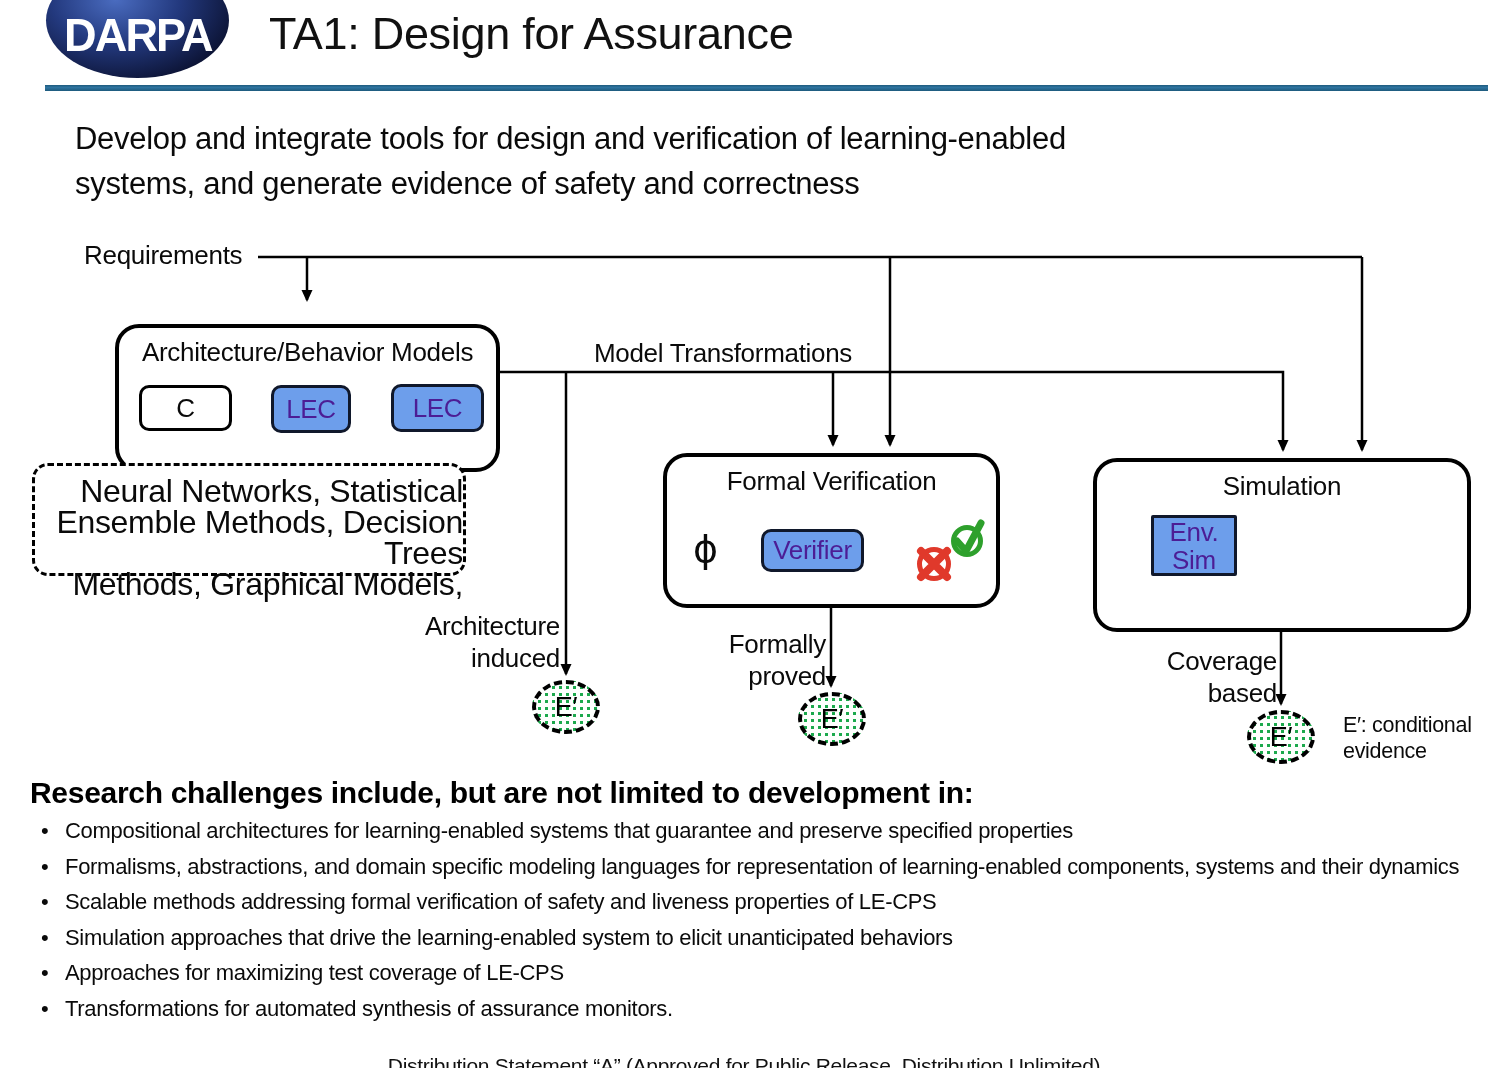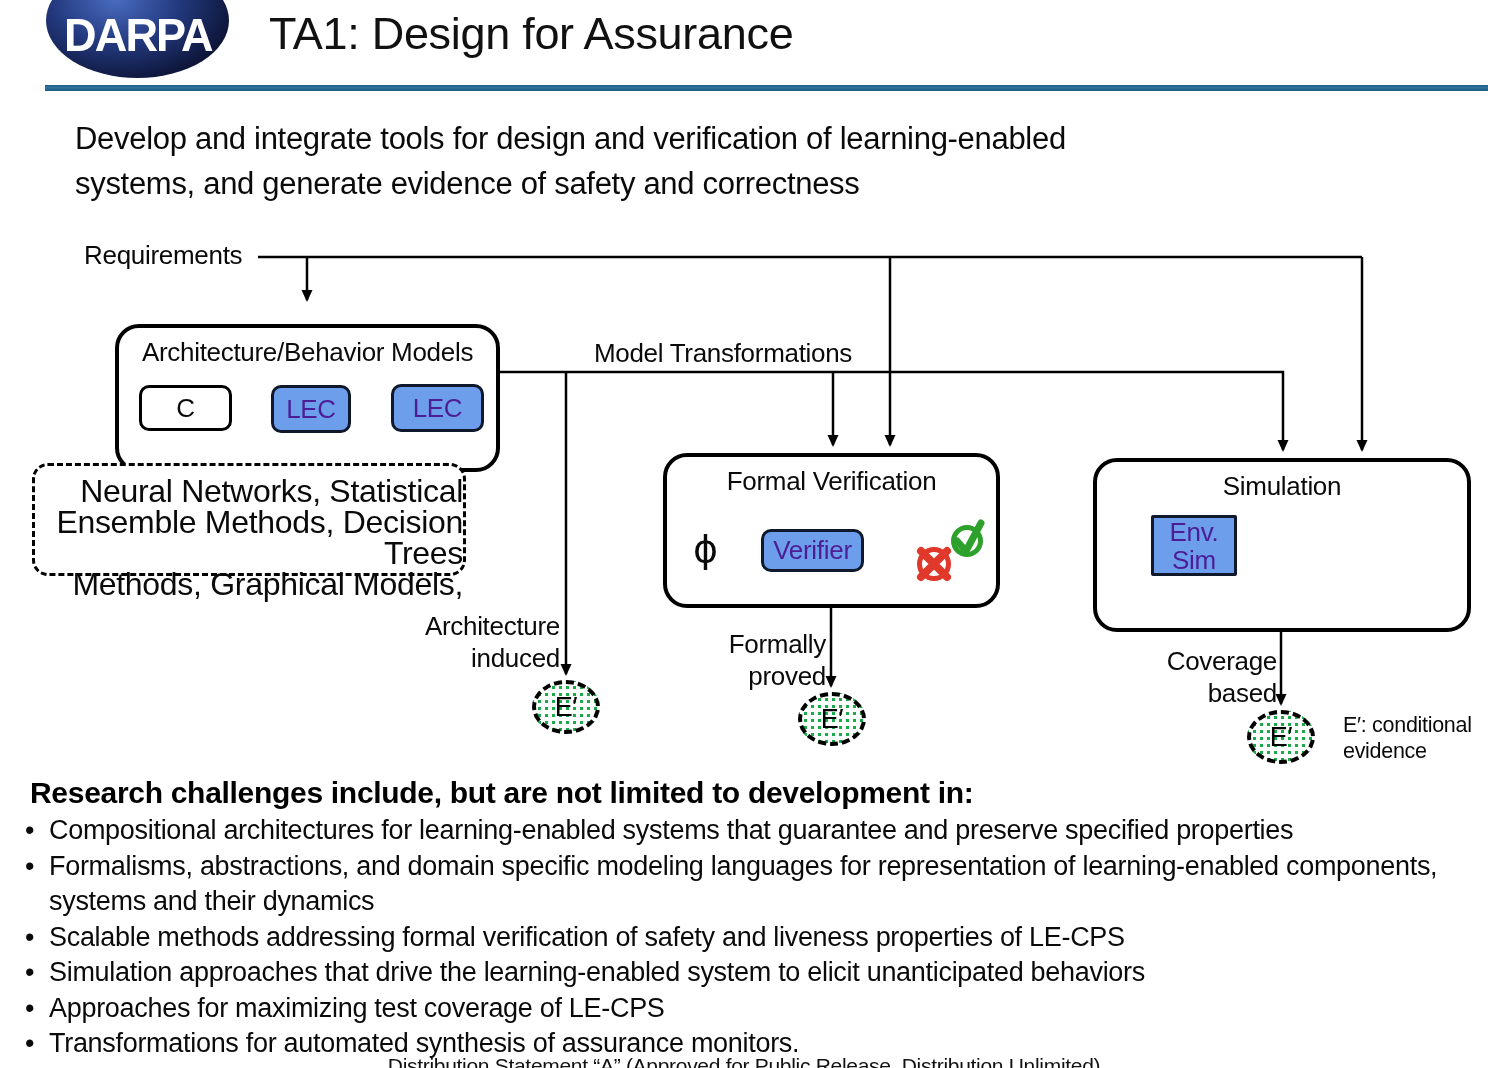--- a/index.html
+++ b/index.html
@@ -96,22 +96,22 @@
   .e2 { left: 798px;  top: 462px; }
   .e3 { left: 1247px; top: 480px; }
   .legend { position: absolute; left: 1343px; top: 482px; width: 160px; font-size: 21.5px; line-height: 26px; }
 
   
   .research-heading {
     position: absolute; left: 30px; top: 776px;
     font-size: 30px; font-weight: bold; color: #000;
   }
   .bullets {
-    position: absolute; left: 22px; top: 813px; width: 1440px;
-    list-style: none; font-size: 27px; line-height: 35.5px;
+    position: absolute; left: 38px; top: 813px; width: 1440px;
+    list-style: none; font-size: 22px; line-height: 35.5px;
   }
   .bullets li { position: relative; padding-left: 27px; }
   .bullets li::before { content: "\2022"; position: absolute; left: 3px; }
 
   .footer {
     position: absolute; left: 0; right: 0; top: 1053px; height: 15px;
     overflow: hidden; text-align: center;
     font-size: 21px; line-height: 26px; color: #111;
   }
 </style>

